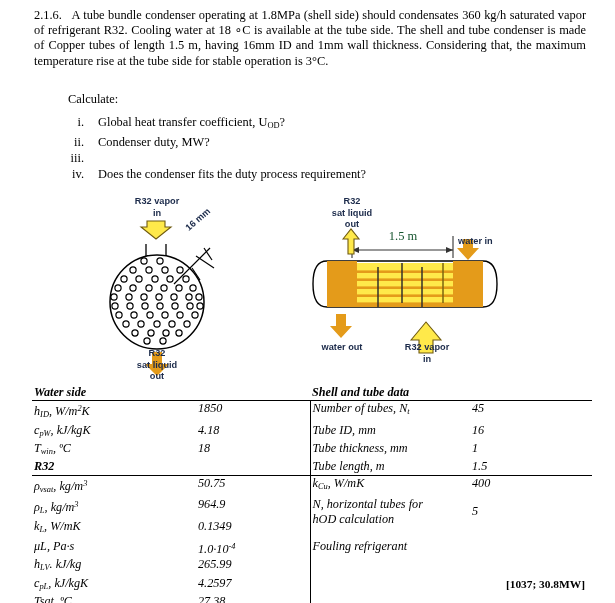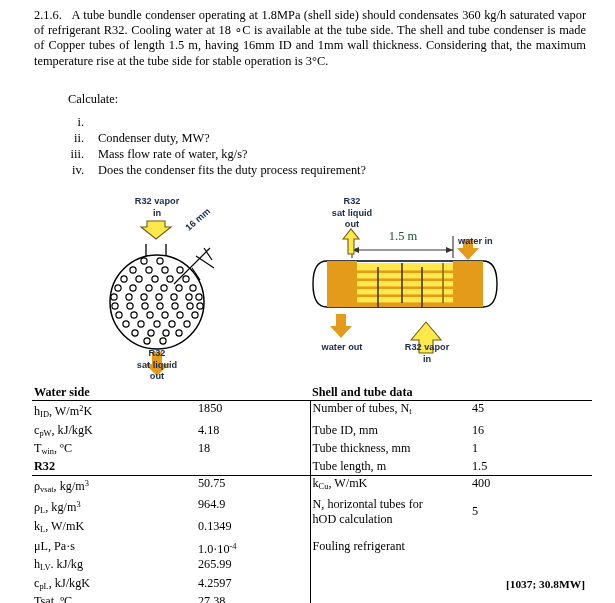--- a/index.html
+++ b/index.html
@@ -27,21 +27,21 @@
 
   
   .fig{position:absolute;}
   .figlabel{position:absolute;font-family:"Liberation Sans",sans-serif;
             font-size:9.2px;font-weight:bold;color:#1b2a4a;
             text-align:center;line-height:11.5px;white-space:pre-line;}
 
   
   .tbl{position:absolute;left:32px;top:385px;width:552px;font-size:12.2px;}
   .tbl table{border-collapse:collapse;width:552px;table-layout:fixed;}
-  .tbl td{padding:0 0 0 2px;vertical-align:top;line-height:15.4px;height:15.4px;}
+  .tbl td{padding:0 0 0 2px;vertical-align:top;line-height:15.4px;height:15.4px;font-style:italic;}
   .cellpad{padding-left:4px;}
   .hdr{font-weight:bold;}
   .rule-top{border-top:1.3px solid #000;}
   .rule-bot{border-bottom:1.3px solid #000;}
   .vline{border-left:1.1px solid #000;}
   .c-lab{width:162px;}
   .c-val{width:112px;}
   .c-lab2{width:158px;}
   .c-val2{width:120px;}
 
@@ -55,28 +55,28 @@
   <div class="stmt">
     <span>2.1.6.</span>&nbsp;&nbsp;
     <span>A tube bundle condenser operating at 1.8MPa (shell side) should condensates 360 kg/h saturated vapor of refrigerant R32. Cooling water at 18 ∘C is available at the tube side. The shell and tube condenser is made of Copper tubes of length 1.5 m, having 16mm ID and 1mm wall thickness. Considering that, the maximum temperature rise at the tube side for stable operation is 3°C.</span>
   </div>
 
   <div class="calc">Calculate:</div>
 
   <div class="items">
     <div class="item">
       <span class="rn">i.</span>
+      <span class="txt"><span>Global heat transfer coefficient, U</span><sub>OD</sub><span>?</span></span>
     </div>
     <div class="item">
       <span class="rn">ii.</span>
       <span class="txt">Condenser duty, MW?</span>
     </div>
     <div class="item">
       <span class="rn">iii.</span>
-      <span class="txt">Mass flow rate of water, kg/s?</span>
     </div>
     <div class="item">
       <span class="rn">iv.</span>
       <span class="txt">Does the condenser fits the duty process requirement?</span>
     </div>
   </div>
 
   <div class="fig" style="left:100px;top:196px;width:180px;height:185px;">
 
     <svg width="180" height="185" viewBox="0 0 180 185">

